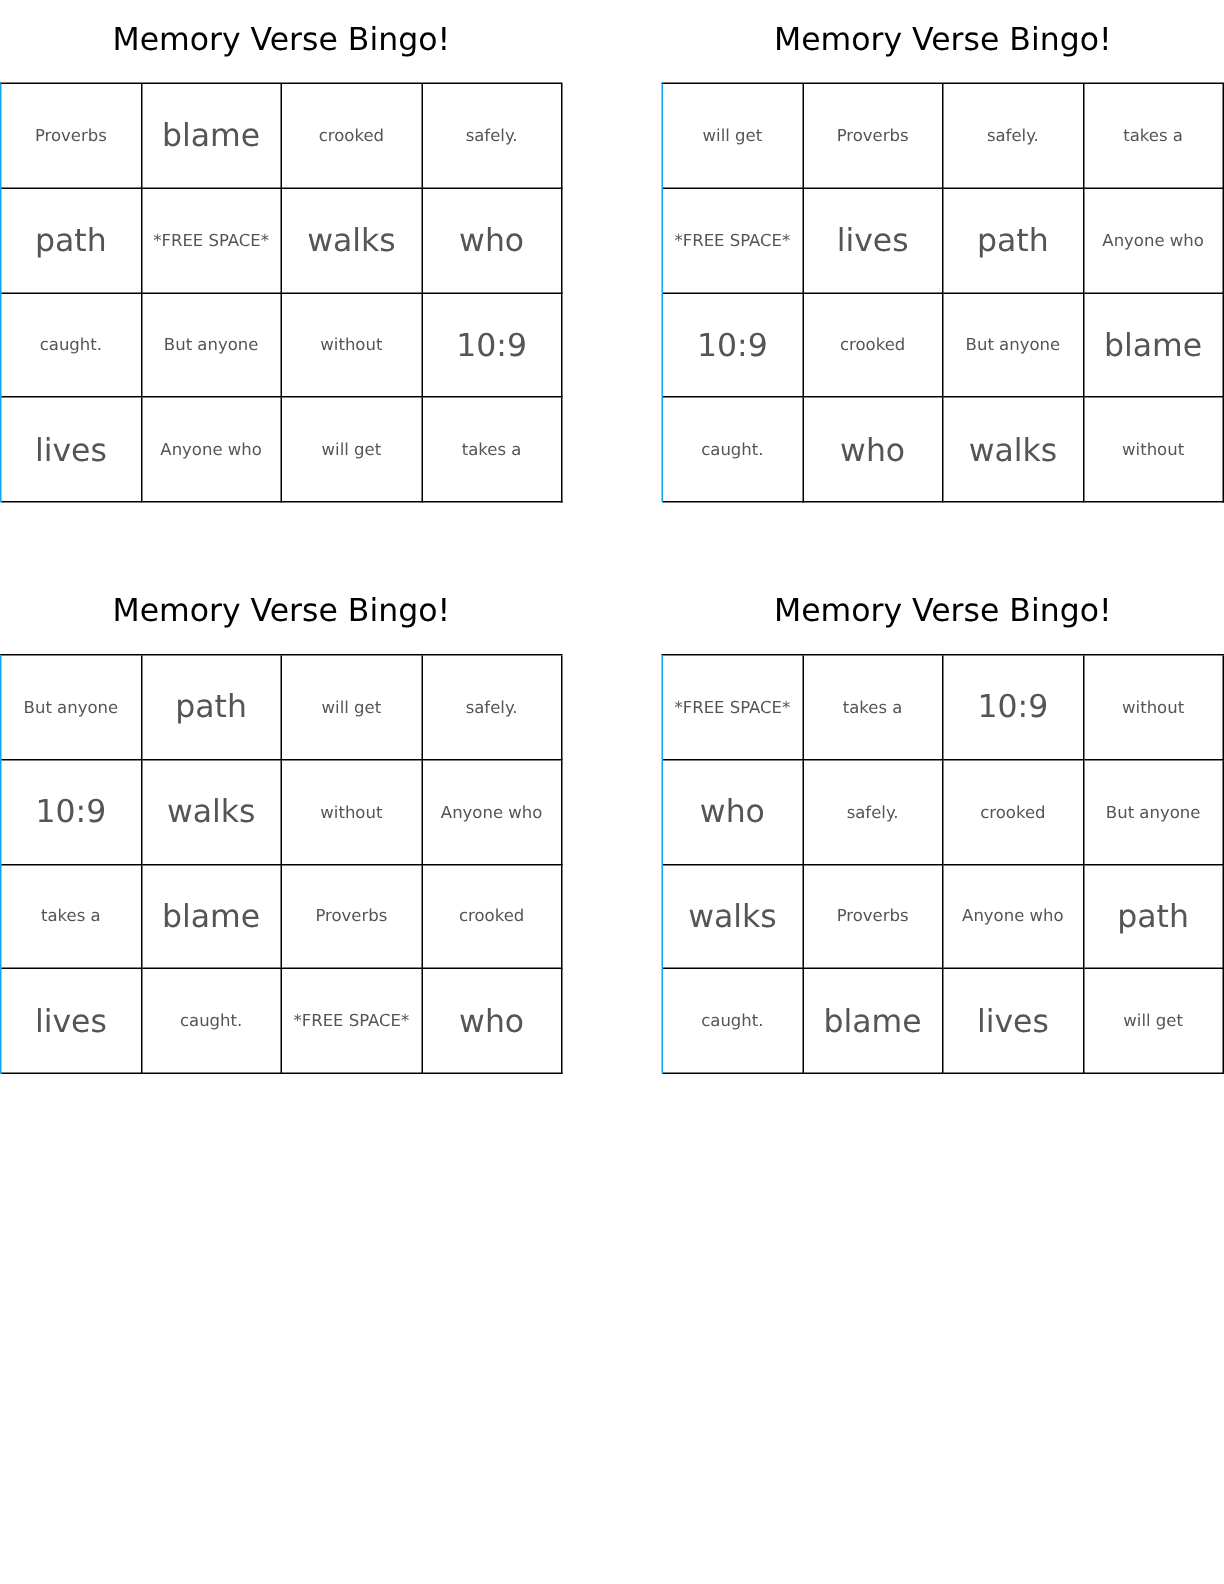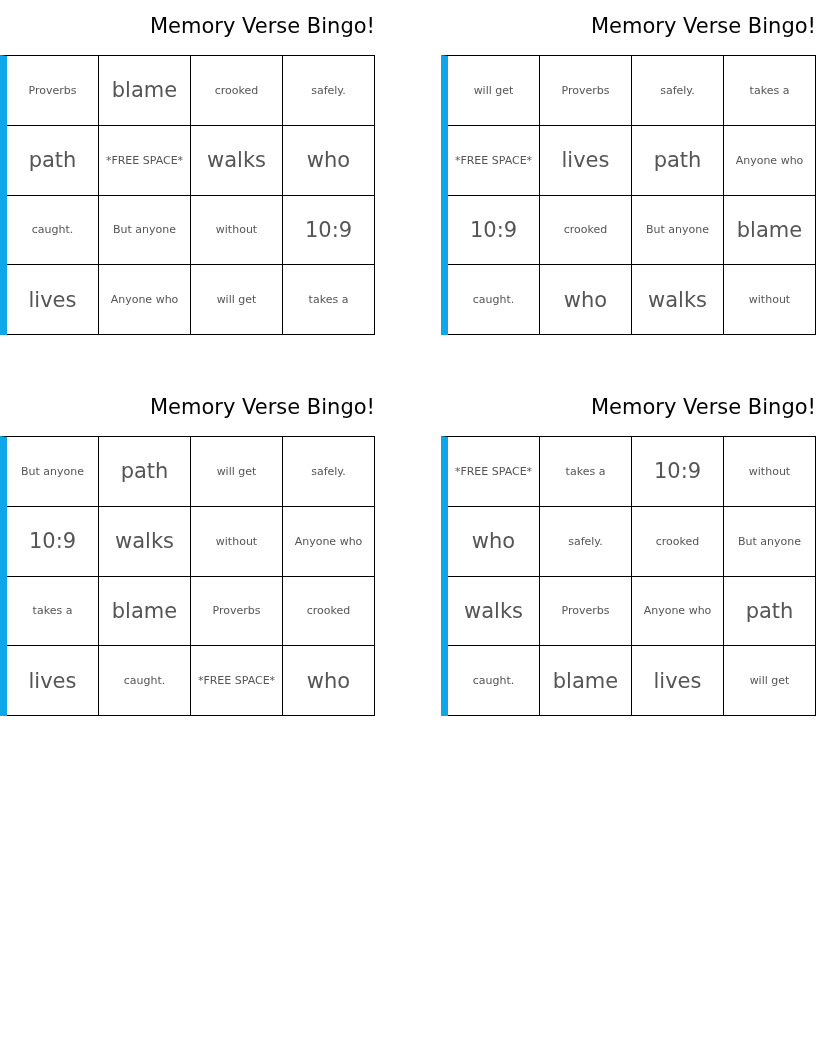--- a/index.html
+++ b/index.html
@@ -1,19 +1,19 @@
 <!DOCTYPE html>
 <html><head>
 <meta charset="utf-8">
 <style>
   html, body { margin:0; padding:0; background:#ffffff; }
   body { width:816px; height:1056px; position:relative; overflow:hidden; font-family:"DejaVu Sans", sans-serif; }
   .card { position:absolute; width:375px; }
-  .card-title { position:absolute; left:0; width:375px; top:14px; text-align:right; font-size:21px; color:#000; letter-spacing:0px; white-space:nowrap; }
-  .grid { position:absolute; left:0; top:55px; width:375px; height:280px; box-sizing:border-box; border-top:1px solid #000; border-left:7px solid #0ea5e9; display:grid; grid-template-columns:repeat(4, 1fr); grid-template-rows:repeat(4, 1fr); }
+  .card-title { position:absolute; left:0; width:375px; top:14px; text-align:center; font-size:21px; color:#000; letter-spacing:0px; white-space:nowrap; }
+  .grid { position:absolute; left:0; top:55px; width:375px; height:280px; box-sizing:border-box; border-top:1px solid #000; border-left:1px solid #0ea5e9; display:grid; grid-template-columns:repeat(4, 1fr); grid-template-rows:repeat(4, 1fr); }
   .cell { border-right:1px solid #000; border-bottom:1px solid #000; display:flex; align-items:center; justify-content:center; text-align:center; color:#555; font-size:11px; box-sizing:border-box; }
   .cell.big { font-size:21px; }
 </style>
 </head>
 <body>
 
 <div class="card" style="left:0px; top:0px;">
   <div class="card-title">Memory Verse Bingo!</div>
   <div class="grid">
       <div class="cell">Proverbs</div>

